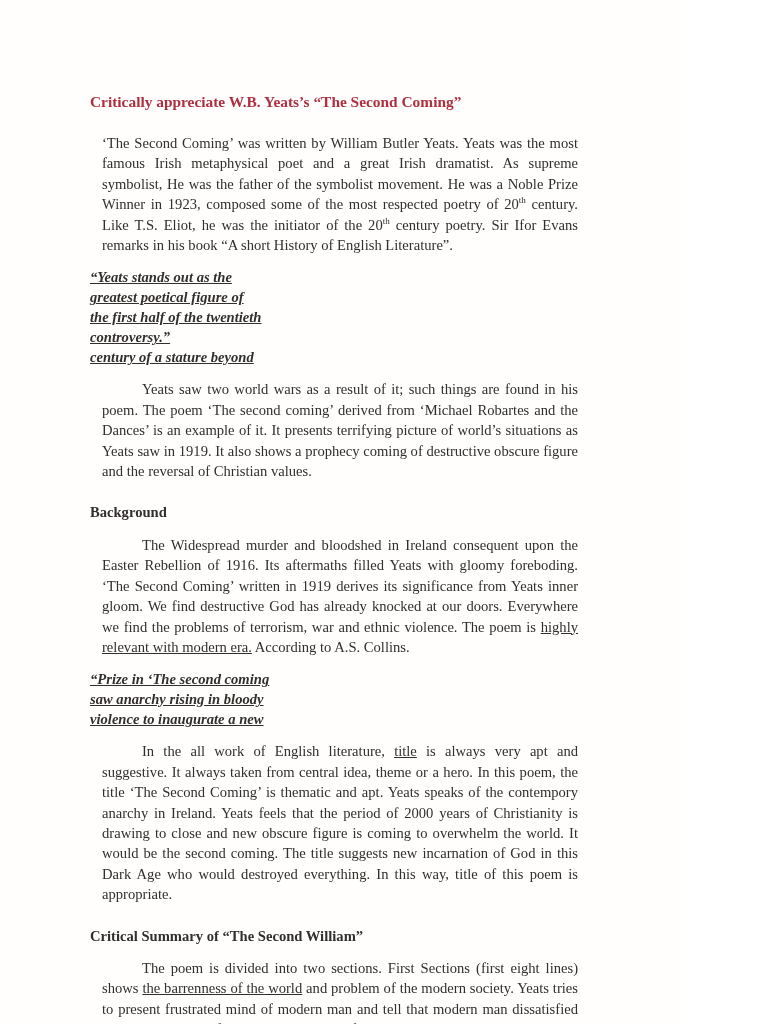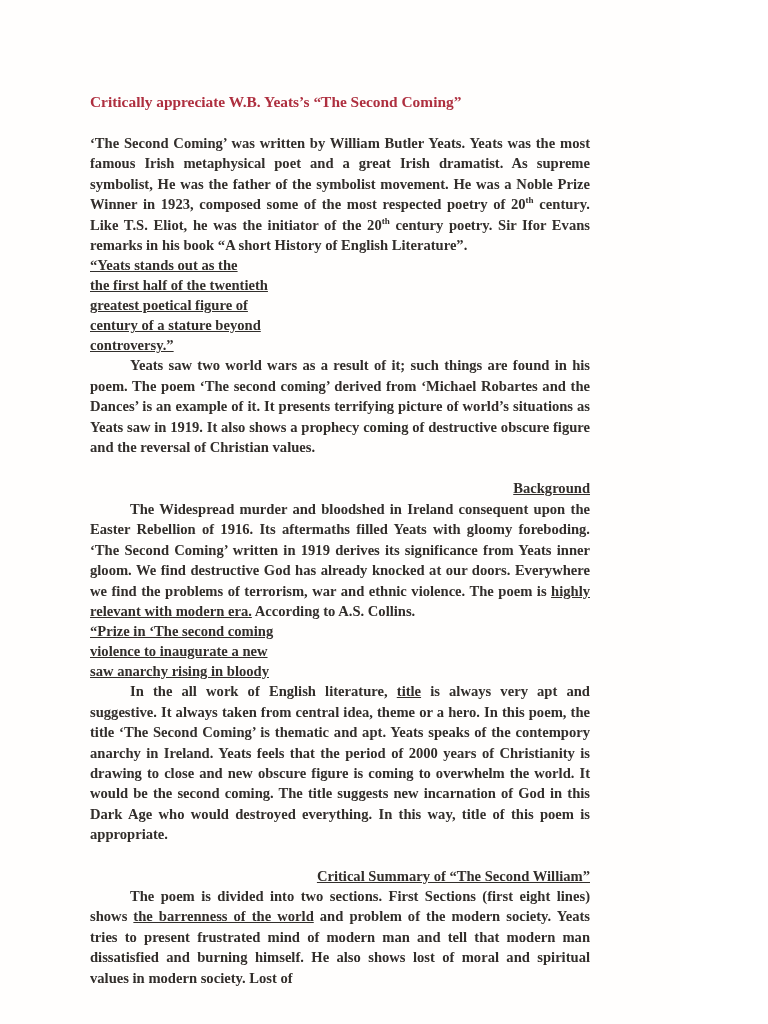--- a/index.html
+++ b/index.html
@@ -19,41 +19,39 @@
     line-height: 20.4px;
     color: #322e2b;
   }
   .doc-title {
     font-size: 15.4px;
     font-weight: bold;
     margin: 0 0 21px 0;
     line-height: 20px;
   }
   p.body {
-    margin: 0;
+    margin: 12px;
     text-align: justify;
-    font-weight: bold;
   }
   p.body.indent {
     text-indent: 40px;
   }
   .quote {
     margin: 0;
+    font-style: italic;
   }
   .quote-line {
     font-weight: bold;
     text-decoration: underline;
     line-height: 20px;
   }
   .heading {
     font-weight: bold;
-    text-decoration: underline;
     margin: 21px 0 0 0;
     line-height: 20.4px;
-    text-align: right;
   }
   .u {
     text-decoration: underline;
   }
   sup {
     font-size: 0.62em;
     vertical-align: super;
     line-height: 0;
   }
 </style>
@@ -61,36 +59,36 @@
 <body>
 
 <div class="page" style="color: rgb(50, 46, 43); background: rgb(255, 254, 253);">
 
   <h1 class="doc-title" style="color: rgb(174, 47, 63);">Critically appreciate W.B. Yeats’s “The Second Coming”</h1>
 
   <p class="body"><span>‘The Second Coming’ was written by William Butler Yeats. Yeats was the most famous Irish metaphysical poet and a great Irish dramatist. As supreme symbolist, He was the father of the symbolist movement. He was a Noble Prize Winner in 1923, composed some of the most respected poetry of 20</span><sup>th</sup><span> century. Like T.S. Eliot, he was the initiator of the 20</span><sup>th</sup><span> century poetry. Sir Ifor Evans remarks in his book “A short History of English Literature”.</span></p>
 
   <div class="quote">
     <div class="quote-line">“Yeats stands out as the</div>
+    <div class="quote-line">greatest poetical figure of</div>
     <div class="quote-line">the first half of the twentieth</div>
-    <div class="quote-line">greatest poetical figure of</div>
+    <div class="quote-line">controversy.”</div>
     <div class="quote-line">century of a stature beyond</div>
-    <div class="quote-line">controversy.”</div>
   </div>
 
   <p class="body indent">Yeats saw two world wars as a result of it; such things are found in his poem. The poem ‘The second coming’ derived from ‘Michael Robartes and the Dances’ is an example of it. It presents terrifying picture of world’s situations as Yeats saw in 1919. It also shows a prophecy coming of destructive obscure figure and the reversal of Christian values.</p>
 
   <p class="heading">Background</p>
 
   <p class="body indent"><span>The Widespread murder and bloodshed in Ireland consequent upon the Easter Rebellion of 1916. Its aftermaths filled Yeats with gloomy foreboding. ‘The Second Coming’ written in 1919 derives its significance from Yeats inner gloom. We find destructive God has already knocked at our doors. Everywhere we find the problems of terrorism, war and ethnic violence. The poem is </span><span class="u">highly relevant with modern era.</span><span> According to A.S. Collins.</span></p>
 
   <div class="quote">
     <div class="quote-line">“Prize in ‘The second coming</div>
+    <div class="quote-line">saw anarchy rising in bloody</div>
     <div class="quote-line">violence to inaugurate a new</div>
-    <div class="quote-line">saw anarchy rising in bloody</div>
   </div>
 
 
   <p class="body indent"><span>In the all work of English literature, </span><span class="u">title</span><span> is always very apt and suggestive. It always taken from central idea, theme or a hero. In this poem, the title ‘The Second Coming’ is thematic and apt. Yeats speaks of the contempory anarchy in Ireland. Yeats feels that the period of 2000 years of Christianity is drawing to close and new obscure figure is coming to overwhelm the world. It would be the second coming. The title suggests new incarnation of God in this Dark Age who would destroyed everything. In this way, title of this poem is appropriate.</span></p>
 
   <p class="heading">Critical Summary of “The Second William”</p>
 
   <p class="body indent"><span>The poem is divided into two sections. First Sections (first eight lines) shows </span><span class="u">the barrenness of the world</span><span> and problem of the modern society. Yeats tries to present frustrated mind of modern man and tell that modern man dissatisfied and burning himself. He also shows lost of moral and spiritual values in modern society. Lost of</span></p>
 
 </div>

